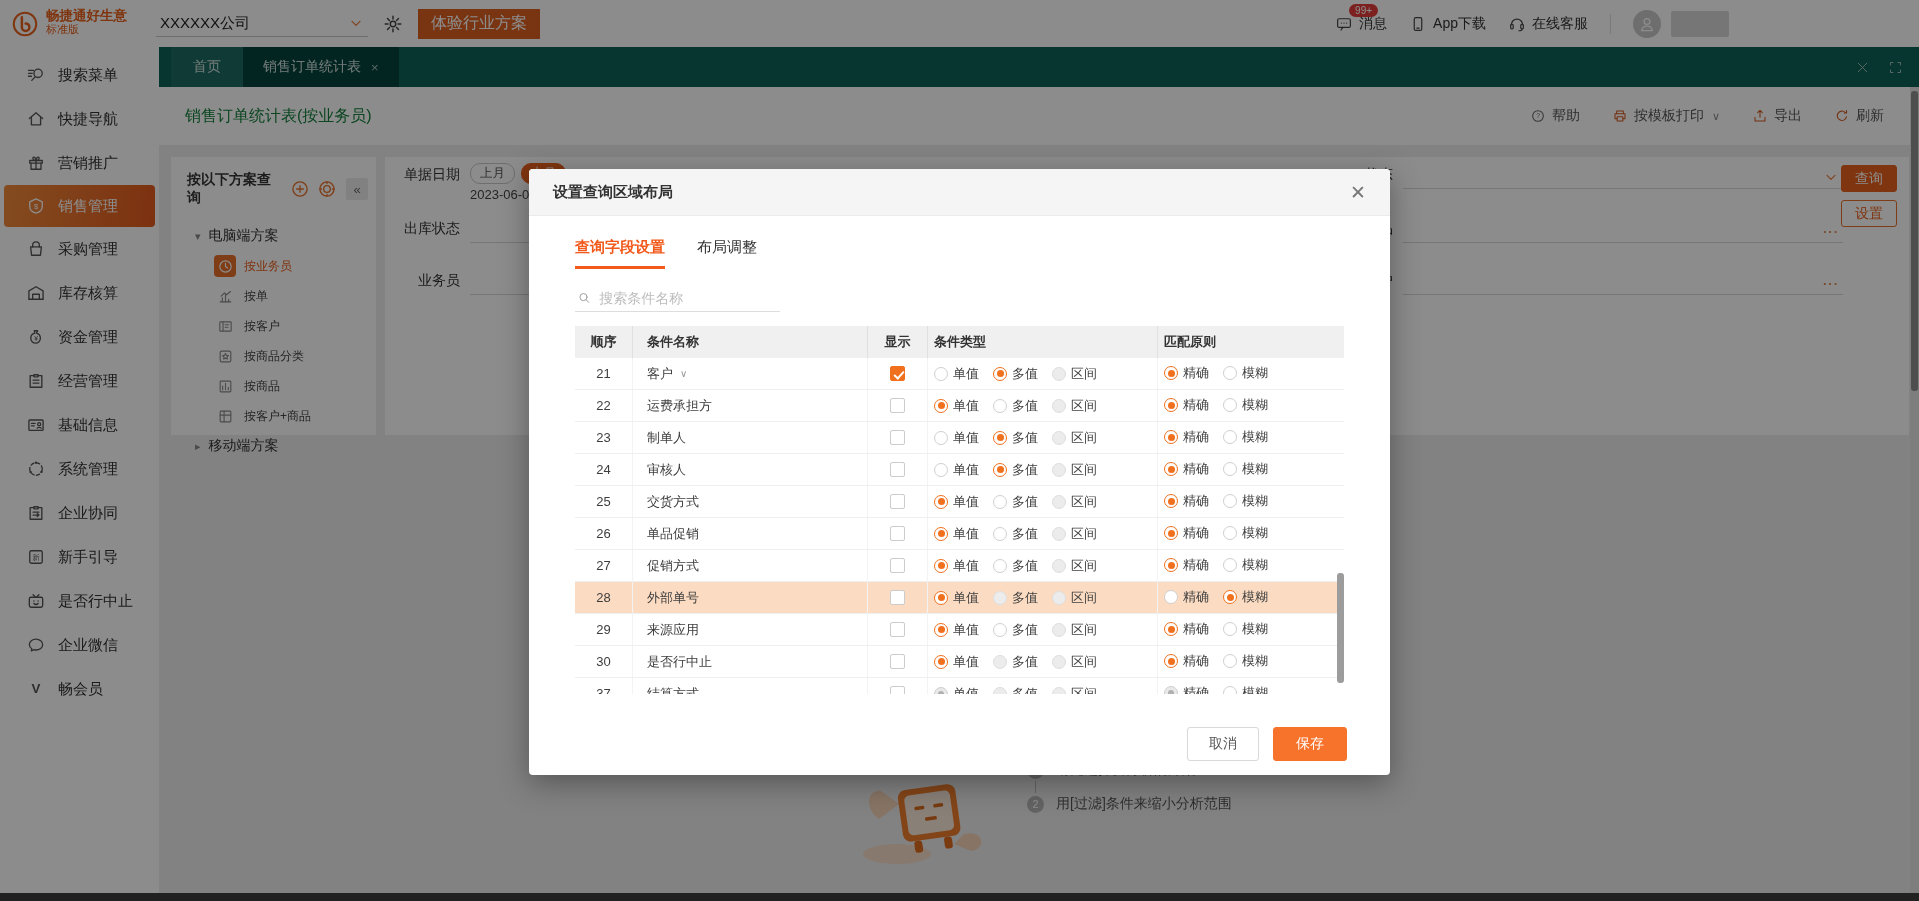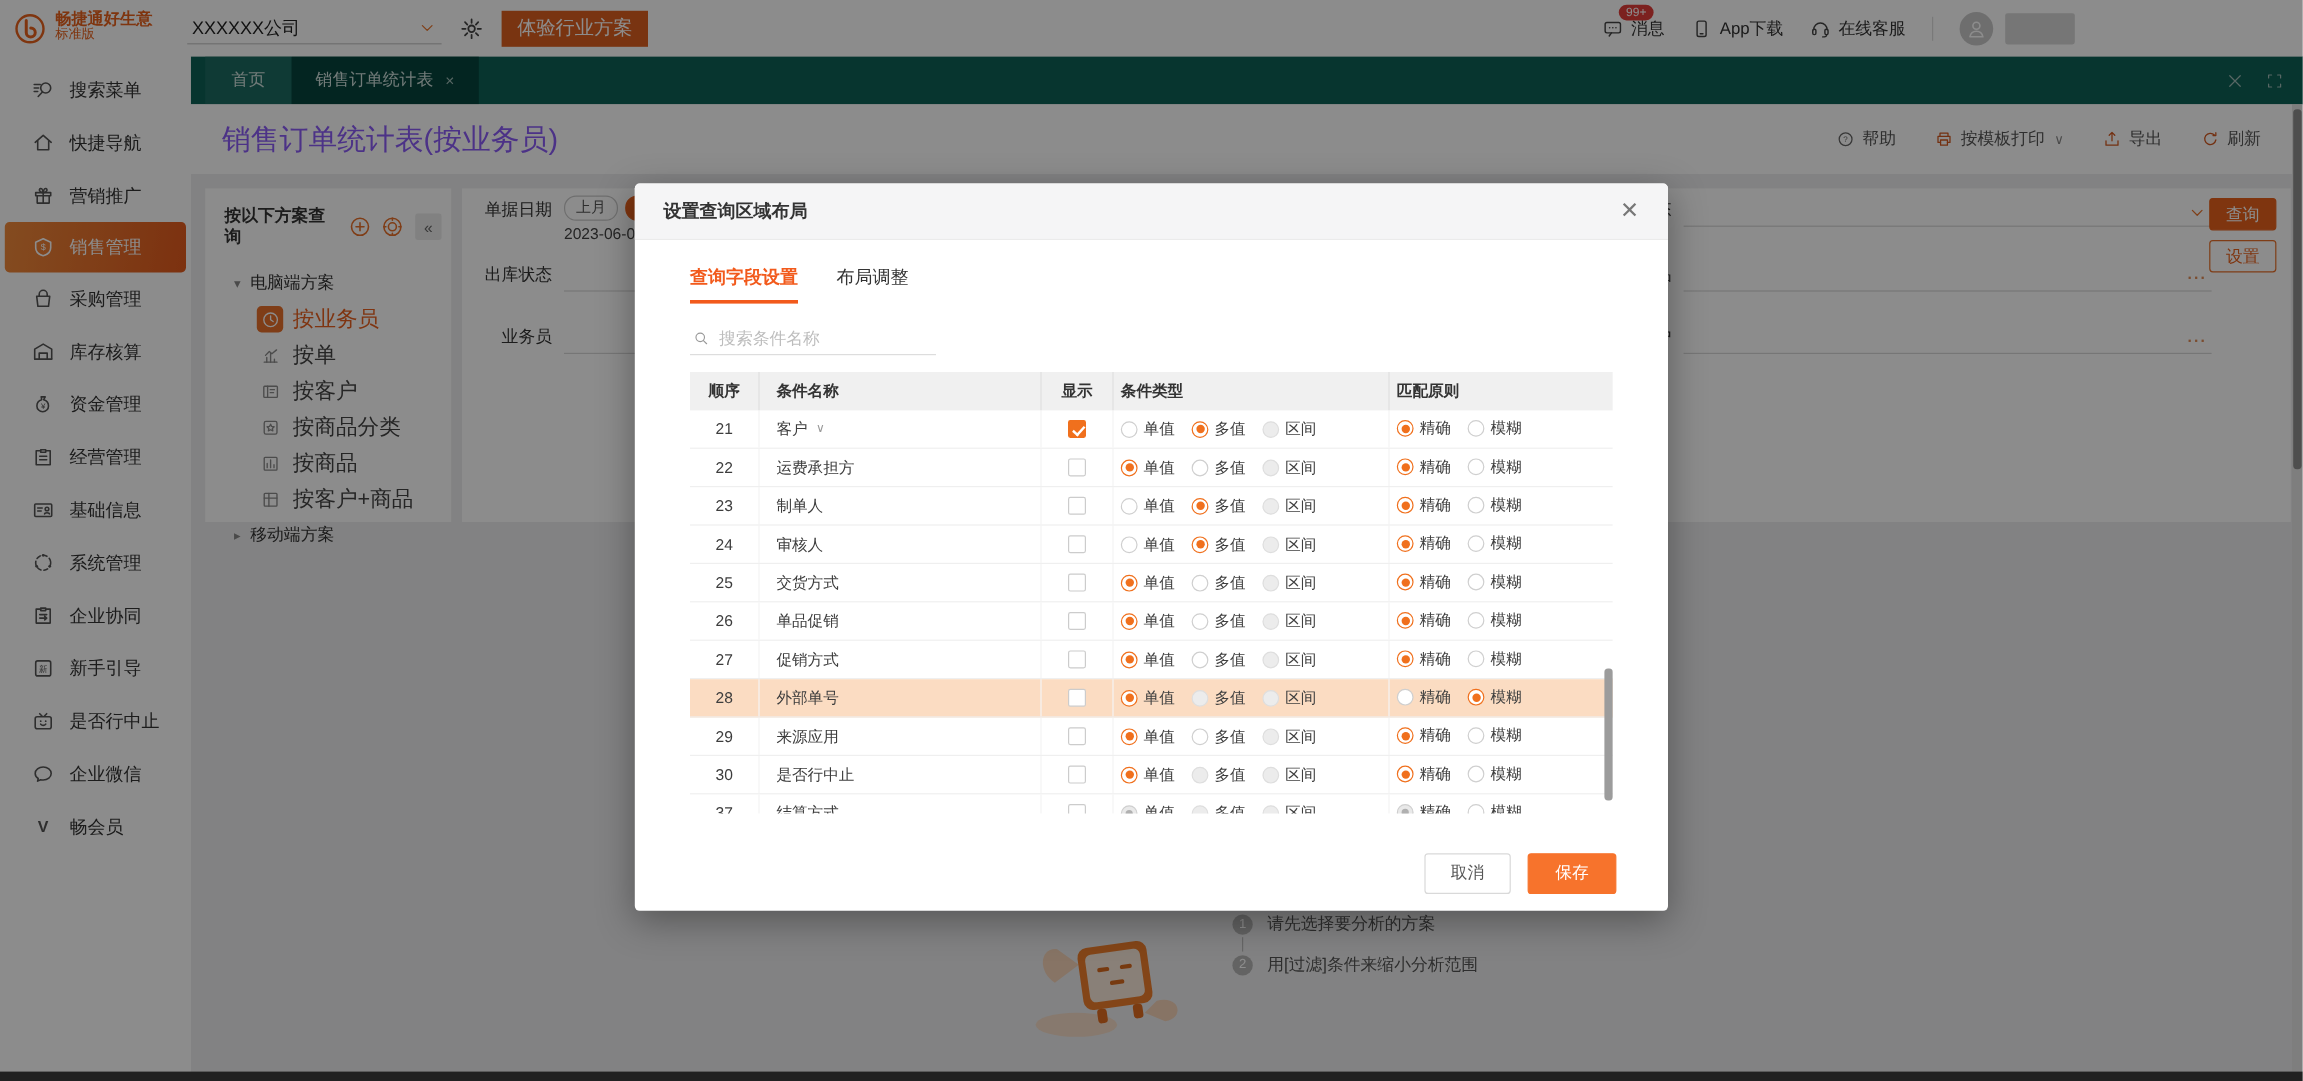--- a/index.html
+++ b/index.html
@@ -42,36 +42,36 @@
 .tabbar{height:40px;background:#0e6157;display:flex;align-items:stretch;padding-left:12px;color:#cfe0dd;font-size:14px}
 .tab{display:flex;align-items:center;padding:0 22px;cursor:pointer}
 .tab.home{background:#1d6b61}
 .tab.active{background:#07443c;gap:10px;padding:0 20px}
 .tab .x{color:#9fbcb7;font-size:13px}
 .tabbar-right{margin-left:auto;display:flex;align-items:center;gap:18px;padding-right:16px;color:#9fbcb7}
 .tabbar-right .icn{width:15px;height:15px}
 
 .content{position:absolute;top:40px;left:0;right:0;bottom:0;background:#ededee}
 .page-header{position:absolute;top:0;left:0;right:9px;height:58px;background:#fff;display:flex;align-items:center;padding:0 26px}
-.page-title{font-size:24px;color:#8b5cf6}
+.page-title{font-size:16px;color:#15803d}
 .page-actions{margin-left:auto;display:flex;gap:32px;align-items:center;font-size:14px;color:#555}
 .pg-act{display:flex;align-items:center;gap:6px;cursor:pointer}
 .pg-act .icn{color:#d2581f}
 .pg-act.grey .icn{color:#666}
 .pg-act .carat{color:#888;font-size:11px;margin-left:2px}
 
 .query-panel{position:absolute;top:70px;left:12px;width:205px;height:278px;background:#fff;padding:14px 0 0 0}
 .qp-header{display:flex;align-items:center;padding:0 8px 0 16px}
 .qp-title{font-weight:bold;font-size:14px;color:#333;flex:1}
 .qp-ic{width:20px;height:20px;color:#e8702a;margin-left:7px}
 .qp-collapse{margin-left:9px;width:22px;height:22px;background:#ececec;color:#666;display:flex;align-items:center;justify-content:center;font-size:13px;border-radius:2px;cursor:pointer}
 .tree{margin-top:14px}
 .tree-group{display:flex;align-items:center;height:30px;padding-left:24px;gap:8px;font-size:14px;color:#333}
 .tree-caret{color:#888;font-size:11px}
-.tree-item{display:flex;align-items:center;height:30px;padding-left:43px;gap:8px;font-size:18px;color:#444;cursor:pointer}
+.tree-item{display:flex;align-items:center;height:30px;padding-left:43px;gap:8px;font-size:12px;color:#444;cursor:pointer}
 .ti-icon{width:22px;height:22px;border-radius:4px;display:flex;align-items:center;justify-content:center;color:#8a8a8a}
 .ti-icon .icn{width:17px;height:17px}
 .tree-item.active{color:#e8601f}
 .tree-item.active .ti-icon{background:#e8702a;color:#fff}
 
 .filter-area{position:absolute;top:70px;left:226px;right:10px;height:278px;background:#fff;padding:14px 0 0 0}
 .f-row{position:absolute;display:flex;align-items:flex-start;gap:10px}
 .f-lab{width:75px;text-align:right;font-size:14px;color:#333;padding-top:3px}
 .f-box{display:flex;flex-direction:column;gap:3px}
 .pills{display:flex;gap:6px}
@@ -90,21 +90,21 @@
 .step-row{display:flex;align-items:center;gap:12px;height:22px}
 .step-num{width:17px;height:17px;border-radius:50%;background:#b5b5b5;color:#fff;font-size:11px;display:flex;align-items:center;justify-content:center}
 .step-text{font-size:14px;color:#555}
 .step-line{width:1px;height:12px;background:#bbb;margin-left:8px}
 
 .page-scroll{position:absolute;top:87px;right:0;bottom:8px;width:9px;background:#e6e6e6;z-index:3}
 .page-scroll .thumb{position:absolute;top:4px;left:1px;width:7px;height:300px;background:#8f8f8f;border-radius:3px}
 .bottom-strip{position:absolute;left:0;right:0;bottom:0;height:8px;background:#3c3c3c;z-index:3}
 
 .overlay{position:absolute;inset:0;background:rgba(0,0,0,.45);z-index:50}
-.modal{position:absolute;left:529px;top:153px;width:861px;height:606px;background:#fff;border-radius:4px;
+.modal{position:absolute;left:529px;top:169px;width:861px;height:606px;background:#fff;border-radius:4px;
        box-shadow:0 8px 30px rgba(0,0,0,.35);z-index:100}
 .mhead{height:47px;background:#f5f5f6;border-bottom:1px solid #ebebeb;display:flex;align-items:center;padding:0 24px;border-radius:4px 4px 0 0}
 .mtitle{font-size:15px;font-weight:bold;color:#333}
 .mclose{margin-left:auto;color:#777;font-size:19px;cursor:pointer;line-height:1}
 .mbody{padding:0 46px}
 .mtabs{display:flex;gap:32px;margin-top:22px;font-size:15px}
 .mtab{padding-bottom:9px;color:#333;cursor:pointer}
 .mtab.active{color:#f25a1c;border-bottom:3px solid #f25a1c;font-weight:bold}
 .msearch{display:flex;align-items:center;gap:8px;width:205px;border-bottom:1px solid #ddd;padding:5px 2px;margin:16px 0 14px;color:#999}
 .msearch input{border:none;outline:none;font-size:14px;width:100%;color:#333;background:transparent;font-family:inherit}

